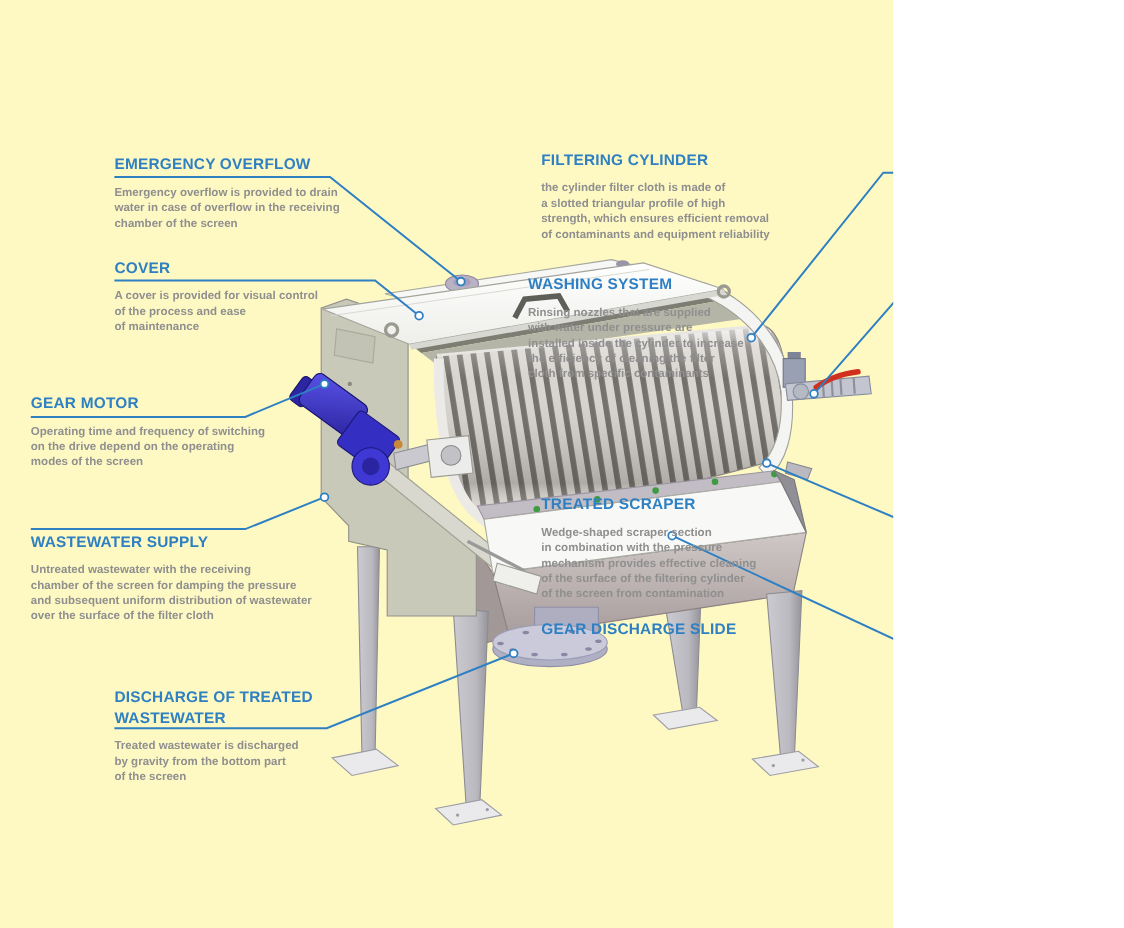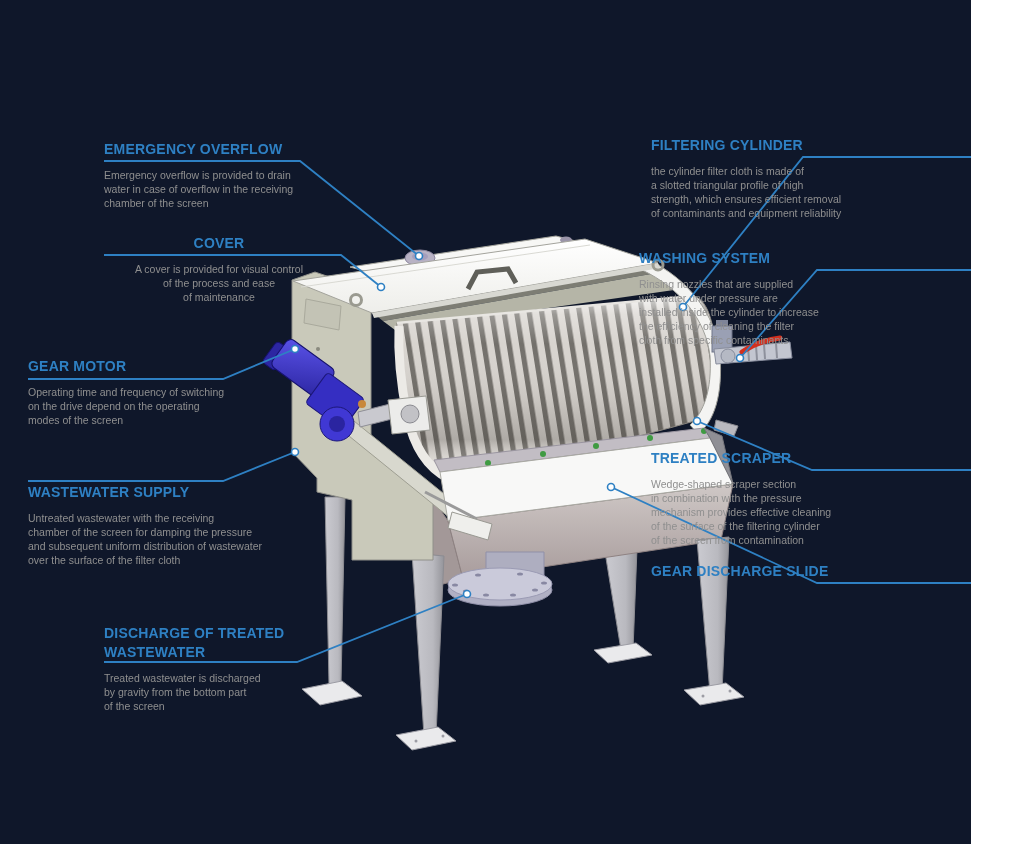--- a/index.html
+++ b/index.html
@@ -1,28 +1,29 @@
 <!DOCTYPE html>
 <html><head>
 <meta charset="utf-8">
 <style>
   html,body{margin:0;padding:0;background:#ffffff;}
   .stage{
-    position:relative;width:971px;height:844px;overflow:hidden;
-    background:#0f172a;font-family:"Liberation Sans", sans-serif;
+    position:relative;width:812px;height:844px;overflow:hidden;
+    background:#fef9c3;font-family:"Liberation Sans", sans-serif;
   }
   .scene{position:absolute;left:0;top:0;}
   .co{position:absolute;}
   .co h2{
     margin:0 0 9px 0;font-size:14px;line-height:19px;font-weight:600;
     letter-spacing:0.2px;color:#2e80c3;white-space:pre-line;
   }
   .co p{
     margin:0;font-size:10.5px;line-height:14px;color:#8f8f8f;
     white-space:pre-line;
+    font-weight:bold;
   }
   .co.right{text-align:left;}
 </style>
 </head>
 <body>
 
 <div class="stage">
 
   <svg class="scene" width="1022" height="844" viewBox="0 0 1022 844">
     <defs>
@@ -196,21 +197,21 @@
       <circle cx="611" cy="487" r="3.5"></circle>
     </g>
   </svg>
 
   <div class="co" style="left:104px;top:140px;width:230px;">
     <h2>EMERGENCY OVERFLOW</h2>
     <p>Emergency overflow is provided to drain
 water in case of overflow in the receiving
 chamber of the screen</p>
   </div>
-  <div class="co" style="left:104px;top:234px;width:230px;text-align:center;">
+  <div class="co" style="left:104px;top:234px;width:230px;">
     <h2>COVER</h2>
     <p>A cover is provided for visual control
 of the process and ease
 of maintenance</p>
   </div>
   <div class="co" style="left:28px;top:357px;width:250px;">
     <h2>GEAR MOTOR</h2>
     <p>Operating time and frequency of switching
 on the drive depend on the operating
 modes of the screen</p>

